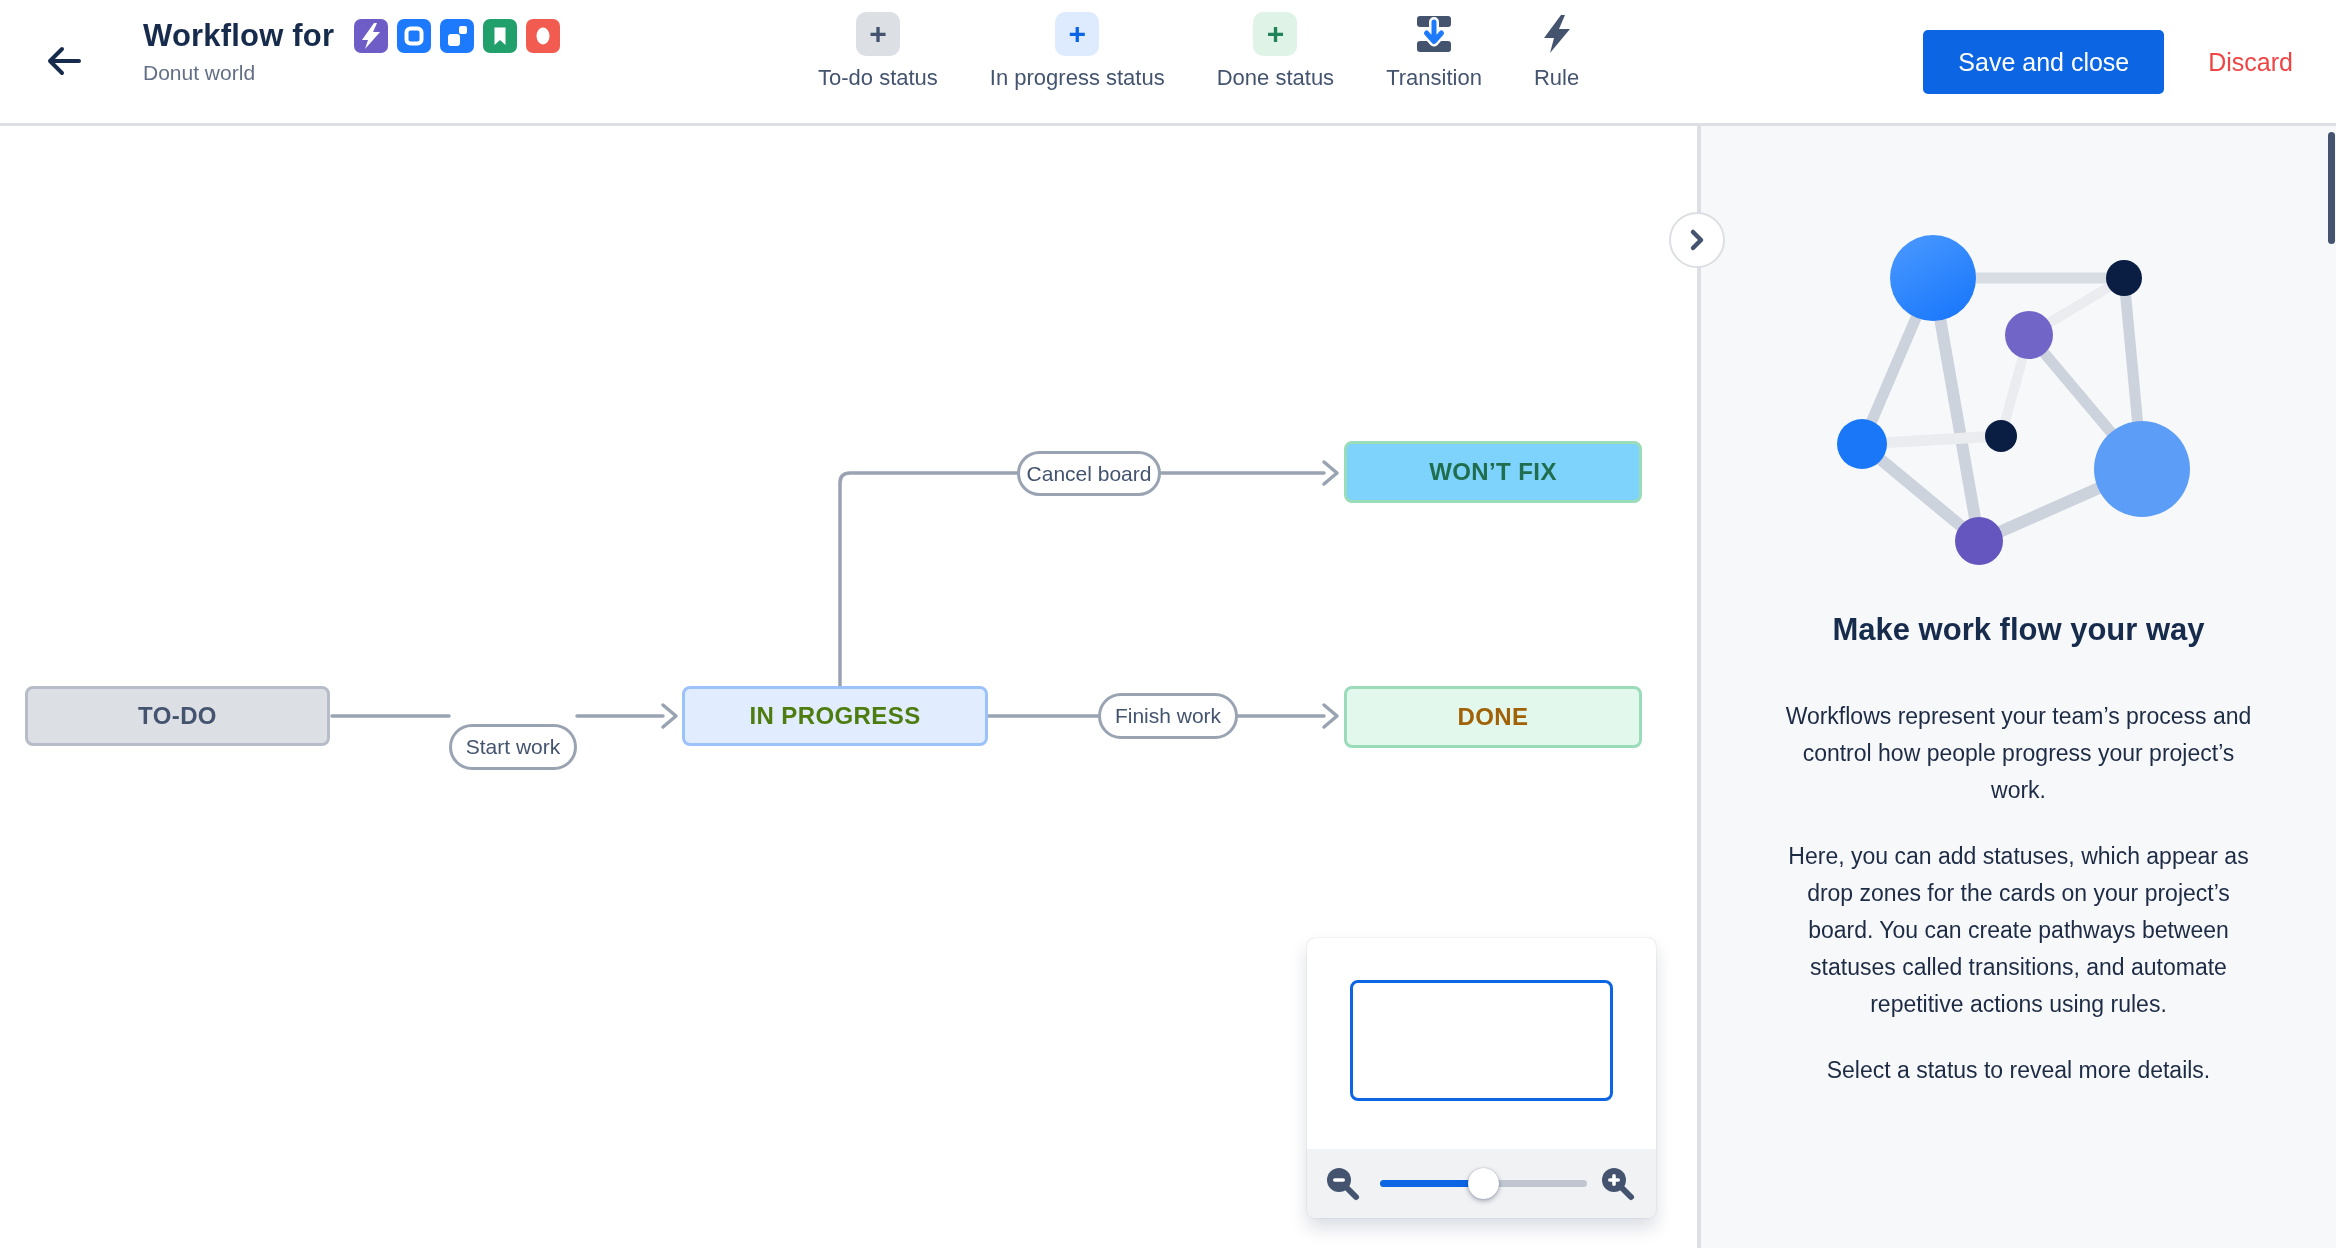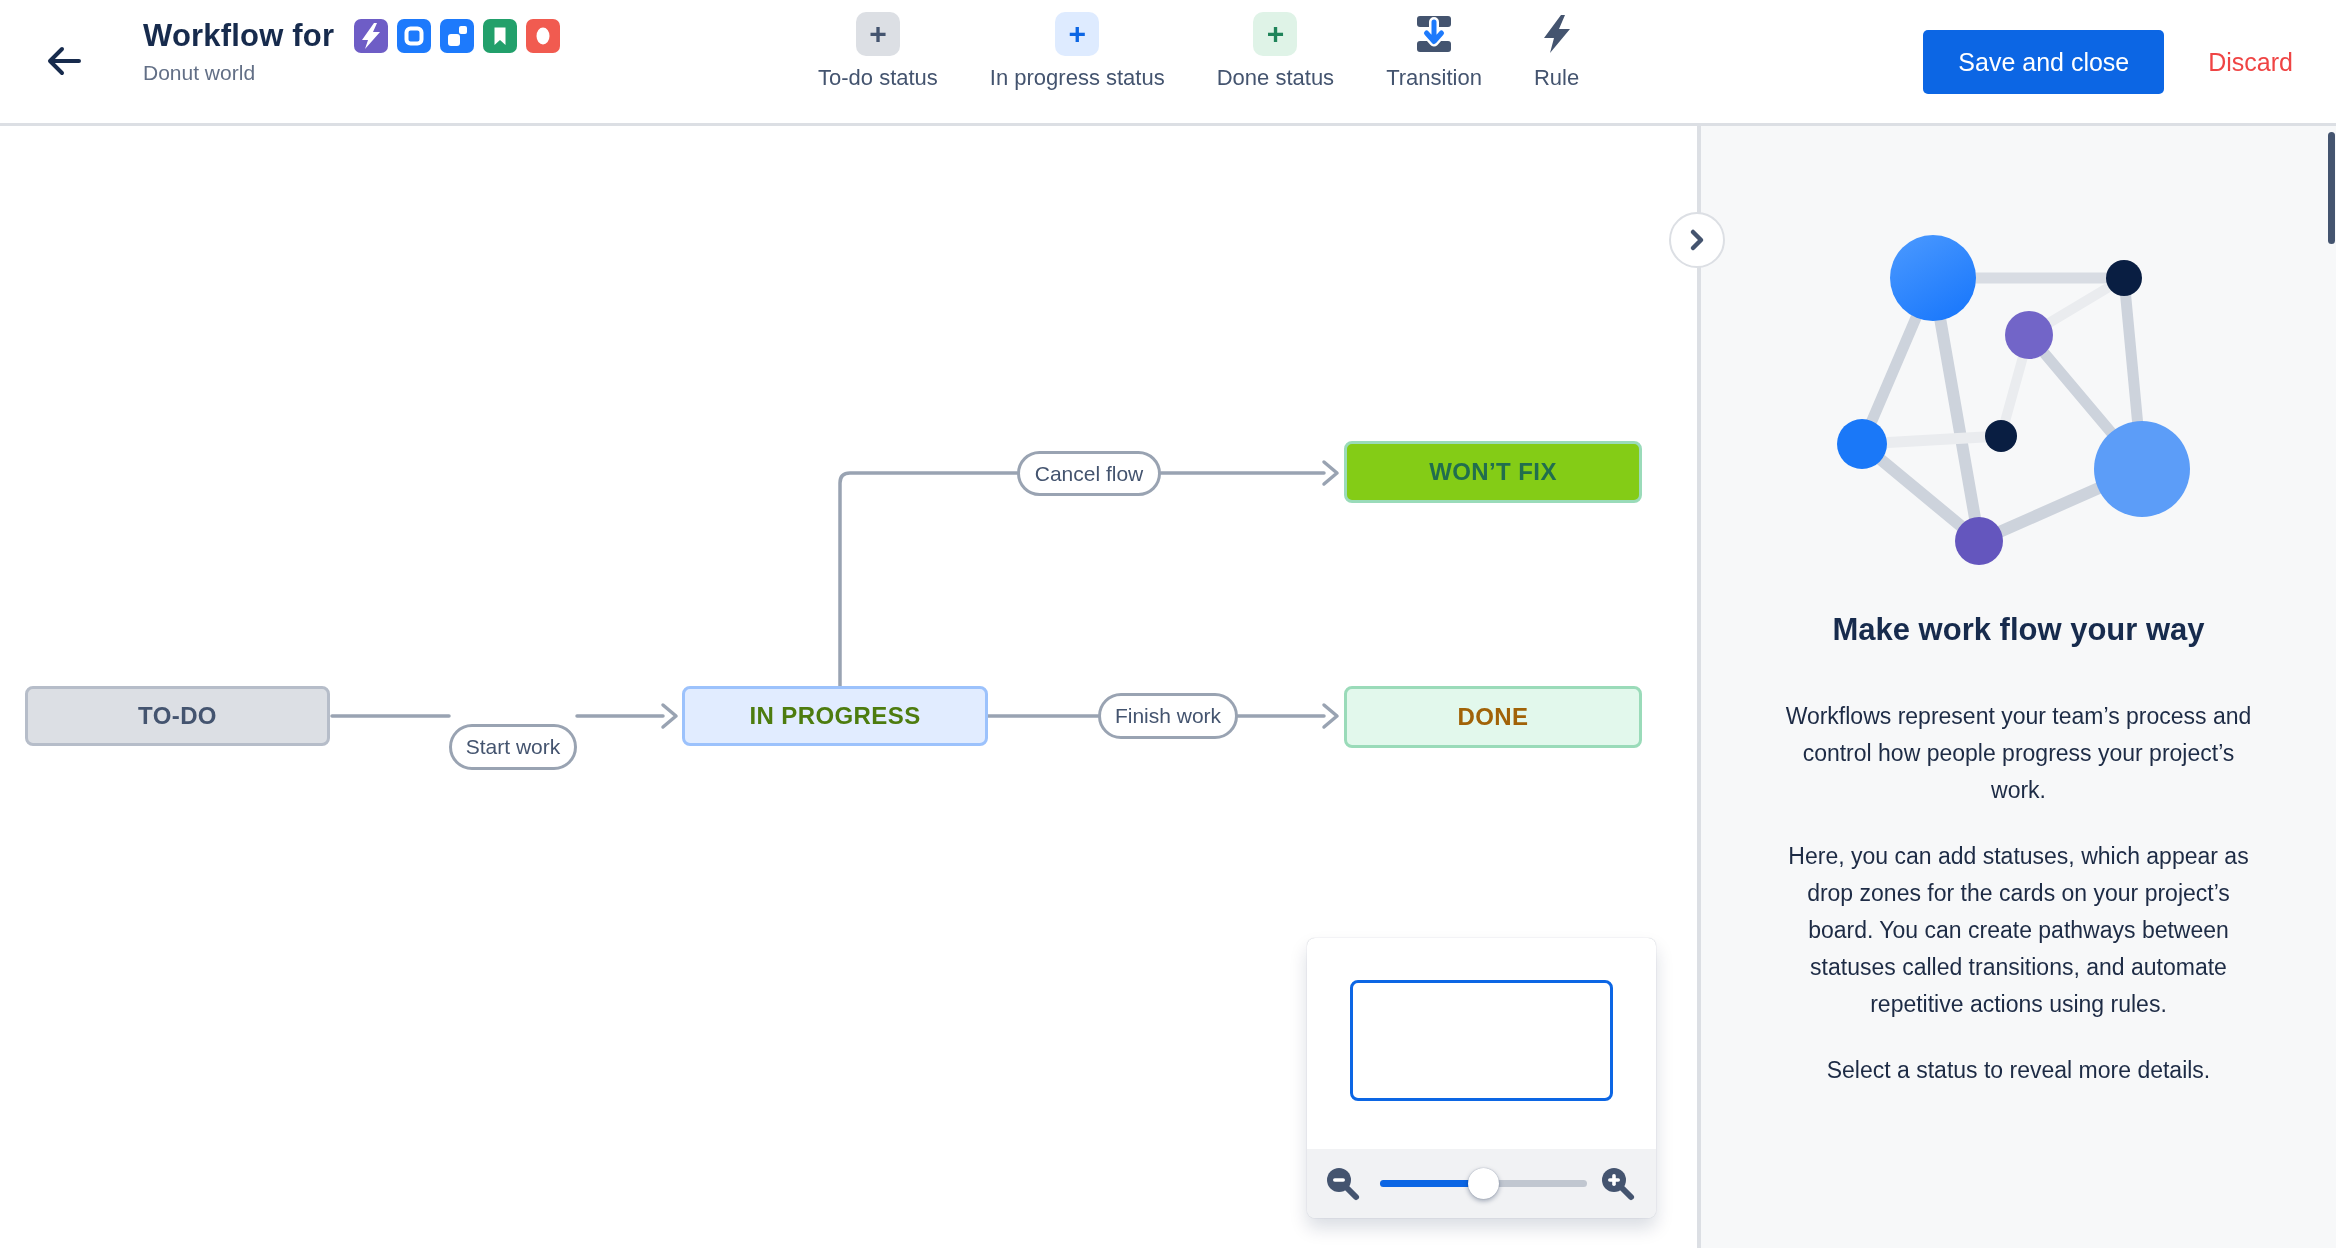--- a/index.html
+++ b/index.html
@@ -30,21 +30,21 @@
   .discard-btn { background:transparent; border:none; color:#ef4444; font-size:25px; font-weight:500; font-family:inherit; cursor:pointer; }
 
   
   .canvas { position:absolute; top:126px; left:0; width:1697px; height:1122px; background:#fff; }
   .edges { position:absolute; left:0; top:0; }
 
   .status-node { position:absolute; display:flex; align-items:center; justify-content:center;
                  border-radius:8px; font-size:24px; font-weight:700; letter-spacing:.4px; cursor:pointer; }
   .n-todo       { left:25px;   top:560px; width:305px; height:60px; background:#DCDFE4; border:3px solid #B6BDC9; color:#44546F; }
   .n-inprogress { left:682px;  top:560px; width:306px; height:60px; background:#E1ECFF; border:3px solid #9CC2FC; color:#4d7c0f; }
-  .n-wontfix    { left:1344px; top:315px; width:298px; height:62px; background:#84cc16; border:3px solid #9ADBB9; color:#216E4E; }
+  .n-wontfix    { left:1344px; top:315px; width:298px; height:62px; background:#7dd3fc; border:3px solid #9ADBB9; color:#216E4E; }
   .n-done       { left:1344px; top:560px; width:298px; height:62px; background:#E2F8EC; border:3px solid #9ADBB9; color:#a16207; }
 
   .transition-pill { position:absolute; display:flex; align-items:center; justify-content:center;
                      background:#fff; border:3px solid #99A3B2; border-radius:24px;
                      font-size:21px; color:#44546F; cursor:pointer; white-space:nowrap; }
   .t-start  { left:449px;  top:598px; width:128px; height:46px; }
   .t-cancel { left:1017px; top:325px; width:144px; height:45px; }
   .t-finish { left:1098px; top:567px; width:140px; height:46px; }
 
   
@@ -184,21 +184,21 @@
         <path d="M1324 336 L1337 347 L1324 358"></path>
       </g>
     </svg>
 
     <div class="status-node n-todo">TO-DO</div>
     <div class="status-node n-inprogress">IN PROGRESS</div>
     <div class="status-node n-wontfix">WON’T FIX</div>
     <div class="status-node n-done">DONE</div>
 
     <div class="transition-pill t-start">Start work</div>
-    <div class="transition-pill t-cancel">Cancel flow</div>
+    <div class="transition-pill t-cancel">Cancel board</div>
     <div class="transition-pill t-finish">Finish work</div>
 
     <div class="minimap">
       <div class="mini-viewport"></div>
       <div class="mini-controls">
         <button class="zoom-btn zoom-out-btn">
           <svg width="38" height="38" viewBox="0 0 38 38">
             <line x1="24" y1="24" x2="32" y2="32" stroke="#44546F" stroke-width="6" stroke-linecap="round"></line>
             <circle cx="15" cy="15" r="12" fill="#44546F"></circle>
             <rect x="9" y="13.2" width="12" height="3.6" rx="1.8" fill="#fff"></rect>

